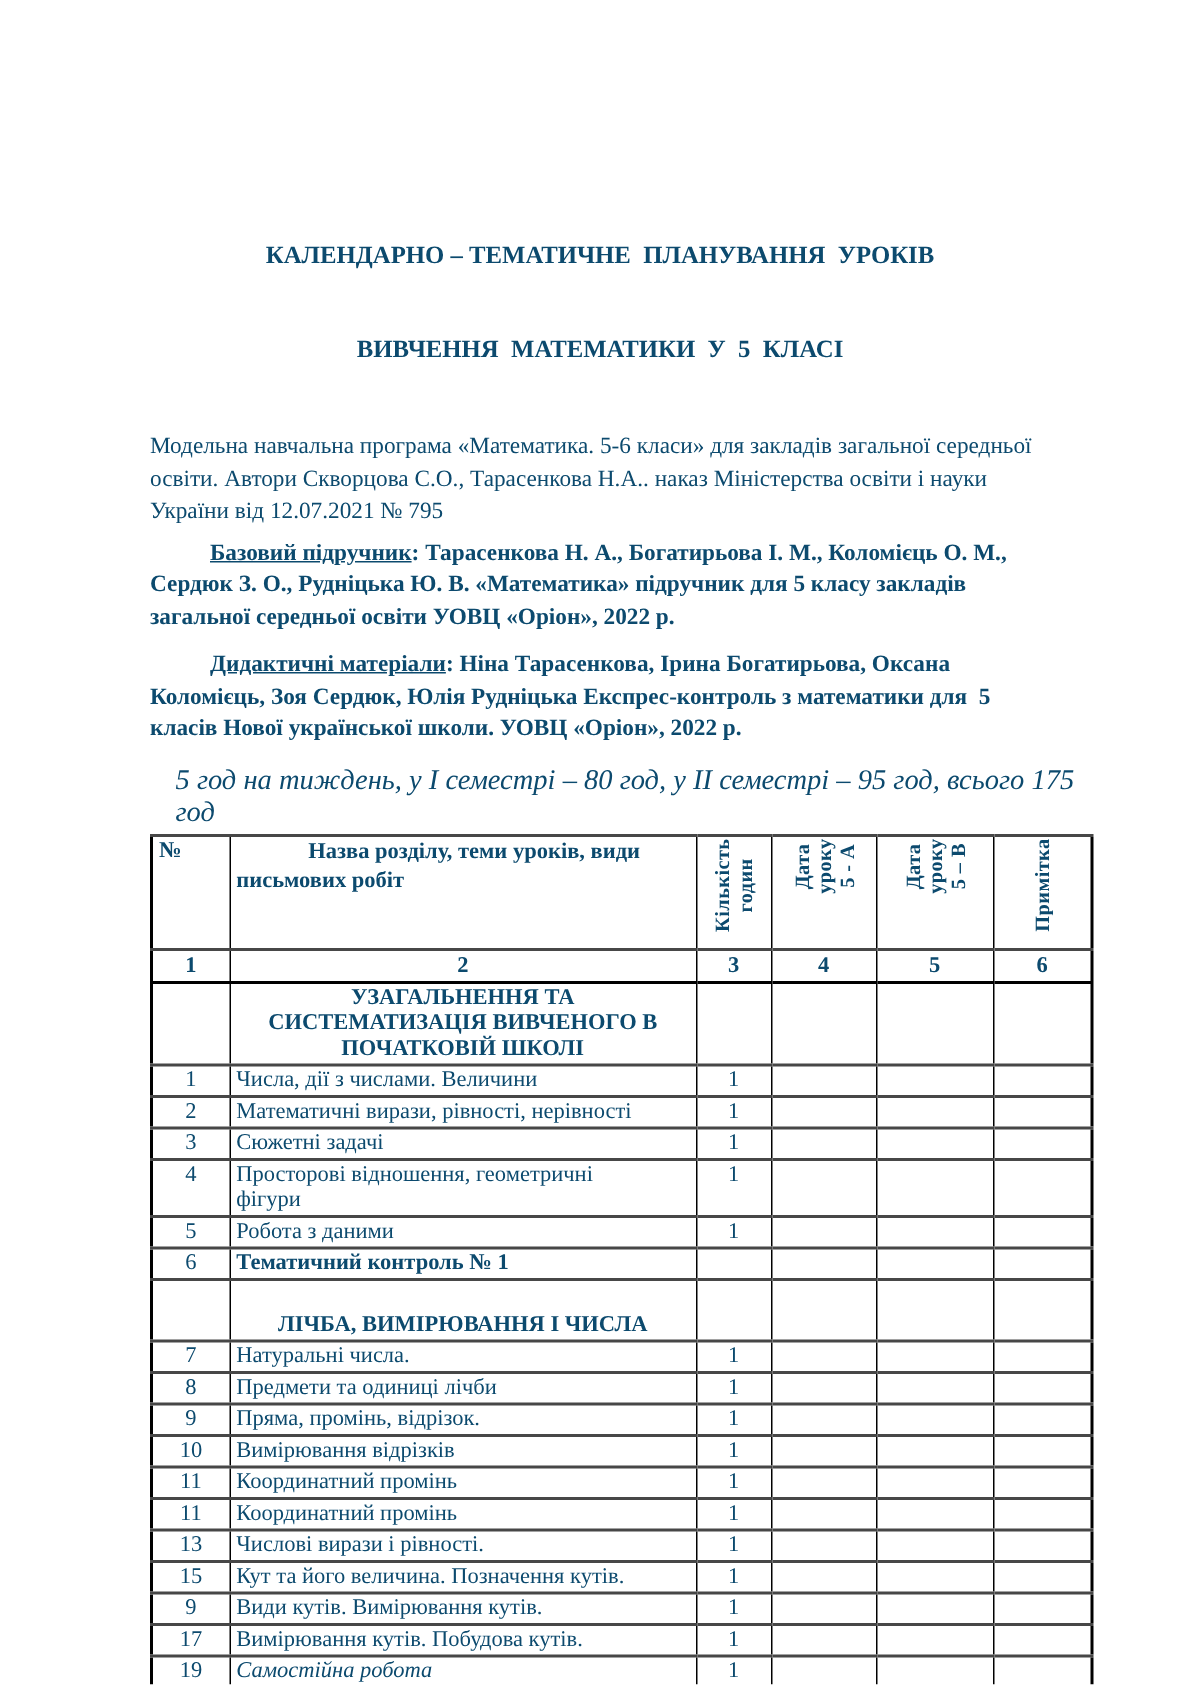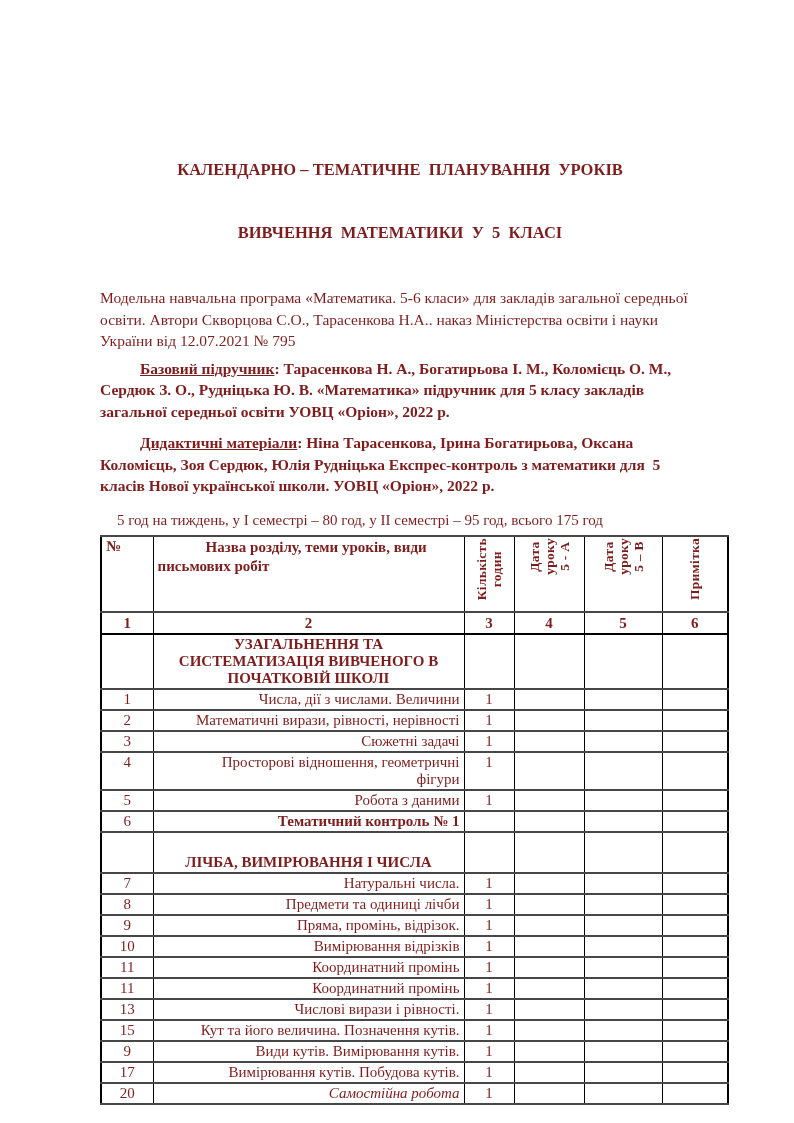--- a/index.html
+++ b/index.html
@@ -1,21 +1,21 @@
 <!DOCTYPE html>
 <html lang="uk"><head>
 <meta charset="utf-8">
 <style>
   html, body { margin: 0; padding: 0; background: #ffffff; }
   .page {
     position: relative;
     width: 794px;
     height: 1123px;
     background: #ffffff;
-    color: #7f1d1d;
+    color: #0c4a6e;
     font-family: "Liberation Serif", "DejaVu Serif", serif;
     box-sizing: border-box;
     padding: 117px 64px 0 100px;
     overflow: hidden;
   }
   .doc-title {
     width: 600px;
     text-align: center;
     font-weight: bold;
     font-size: 16.5px;
@@ -29,21 +29,22 @@
     line-height: 21.5px;
     white-space: pre-wrap;
   }
   .mt-p1 { margin-top: 2px; }
   .mt-p2 { margin-top: 6px; }
   .mt-p3 { margin-top: 10px; }
   .indent { text-indent: 40px; font-weight: bold; }
   .underline { text-decoration: underline; }
   .hours-note {
     margin: 13px 0 0 17px;
-    font-size: 15px;
+    font-style: italic;
+    font-size: 19px;
     line-height: 21px;
     white-space: pre-wrap;
   }
   table.plan {
     border-collapse: collapse;
     table-layout: fixed;
     width: 627px;
     margin-top: 4px;
     border: 2px solid #000000;
   }
@@ -83,21 +84,21 @@
     line-height: 15px;
     letter-spacing: 0.3px;
   }
   tr.num-row td {
     text-align: center;
     font-weight: bold;
     line-height: 18px;
     border-bottom: 2px solid #000000;
   }
   td.c { text-align: center; }
-  td.title-cell { padding-left: 7px; white-space: pre-line; text-align: right; }
+  td.title-cell { padding-left: 7px; white-space: pre-line; }
   td.section-title {
     text-align: center;
     font-weight: bold;
     white-space: pre-line;
     line-height: 18px;
     padding: 2px 4px;
   }
   td.section-title.gap { padding-top: 21px; }
   td.b { font-weight: bold; margin-left: 34px; }
   td.i { font-style: italic; }
@@ -304,21 +305,21 @@
         </tr>
         <tr>
           <td class="c">17</td>
           <td class="title-cell">Вимірювання кутів. Побудова кутів.</td>
           <td class="c">1</td>
           <td></td>
           <td></td>
           <td></td>
         </tr>
         <tr>
-          <td class="c">20</td>
+          <td class="c">19</td>
           <td class="title-cell i">Самостійна робота</td>
           <td class="c">1</td>
           <td></td>
           <td></td>
           <td></td>
         </tr>
       </tbody>
   </table>
 
 </div>

